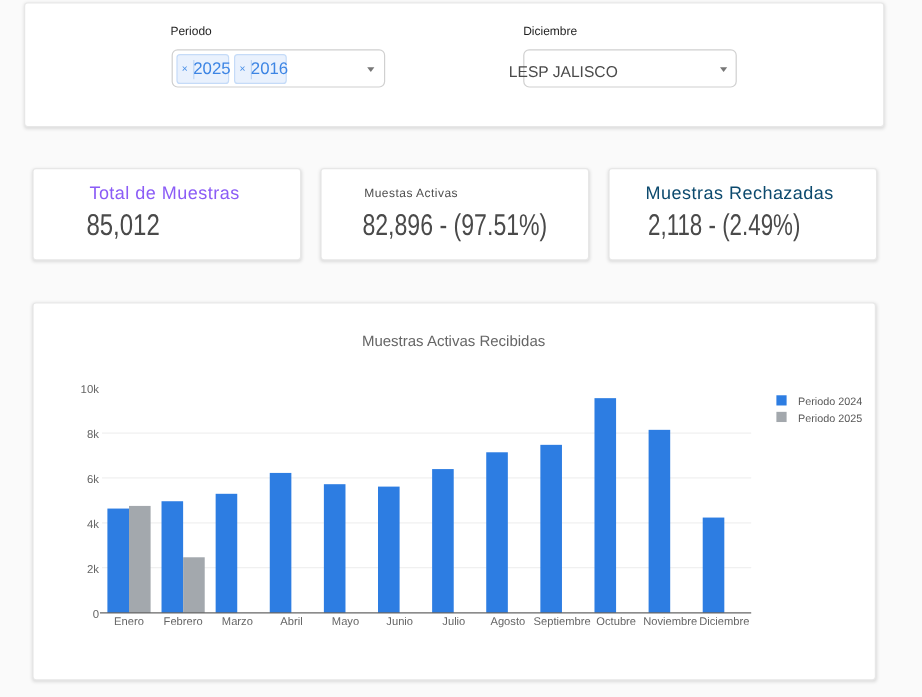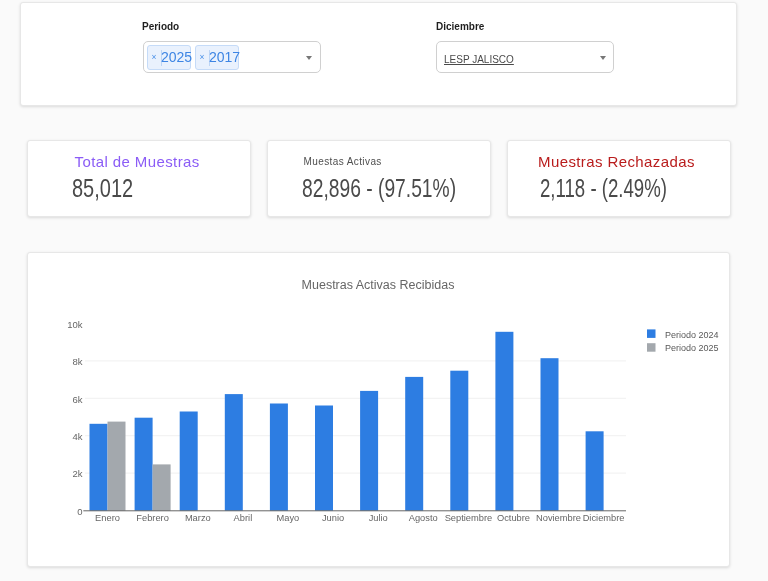--- a/index.html
+++ b/index.html
@@ -1,18 +1,18 @@
 <!DOCTYPE html>
 <html><head>
 <meta charset="utf-8">
 <style>
   html,body{margin:0;padding:0;}
   body{width:768px;height:581px;background:#fafafa;font-family:"Liberation Sans",sans-serif;position:relative;overflow:hidden;}
   .card{position:absolute;background:#fff;border-radius:3px;border:1px solid #e7e7e7;box-shadow:0 1px 3px rgba(0,0,0,0.13);box-sizing:border-box;}
-  .lbl{position:absolute;font-size:10px;font-weight:bold;color:#1f1f1f;line-height:12px;}
+  .lbl{position:absolute;font-size:10px;font-weight:normal;color:#1f1f1f;line-height:12px;}
   .selbox{position:absolute;background:#fff;border:1px solid #d0d0d0;border-radius:5px;box-sizing:border-box;}
   .chip{position:absolute;background:#e9f1fd;border:1px solid #c5dbf8;border-radius:3px;box-sizing:border-box;height:25px;width:44px;}
   .chip .x{position:absolute;left:0;top:0;width:12px;height:23px;text-align:center;color:#4a90e8;font-size:8.5px;line-height:23px;}
   .chip .sep{position:absolute;left:12.5px;top:3.5px;bottom:3.5px;width:1px;background:#bcd5f6;}
   .chip .yr{position:absolute;left:13px;top:0;right:0;text-align:center;color:#3d85e4;font-size:14px;line-height:23px;}
   .caret{position:absolute;width:0;height:0;border-left:3.5px solid transparent;border-right:3.5px solid transparent;border-top:4.5px solid #777;}
   .t{position:absolute;white-space:pre;}
 </style>
 </head>
 <body>
@@ -21,39 +21,39 @@
 <div class="lbl" style="left:142px;top:21px;">Periodo</div>
 <div class="selbox" style="left:143px;top:41px;width:178px;height:32px;"></div>
 <div class="chip" style="left:147px;top:45px;">
   <span class="x">×</span>
     <span class="sep"></span>
     <span class="yr">2025</span>
 </div>
 <div class="chip" style="left:195px;top:45px;">
   <span class="x">×</span>
     <span class="sep"></span>
-    <span class="yr">2017</span>
+    <span class="yr">2016</span>
 </div>
 <div class="caret" style="left:306px;top:56px;"></div>
 
 <div class="lbl" style="left:436px;top:21px;">Diciembre</div>
 <div class="selbox" style="left:436px;top:41px;width:178px;height:32px;"></div>
-<div class="t" style="left:444px;top:54px;font-size:10px;line-height:11px;color:#4a4a4a;text-decoration:underline;">LESP JALISCO</div>
+<div class="t" style="left:424px;top:54px;font-size:13px;line-height:11px;color:#4a4a4a;">LESP JALISCO</div>
 <div class="caret" style="left:600px;top:56px;"></div>
 
 <div class="card" style="left:27px;top:140px;width:224px;height:77px;"></div>
 <div class="t" style="left:74.5px;top:154.3px;font-size:15px;line-height:15px;letter-spacing:0.4px;color:#8b5cf6;">Total de Muestras</div>
 <div class="t" style="left:72px;top:176px;font-size:25px;line-height:25px;color:#4a4a4a;transform:scaleX(0.80);transform-origin:left top;">85,012</div>
 
 <div class="card" style="left:267px;top:140px;width:224px;height:77px;"></div>
 <div class="t" style="left:303.5px;top:154.3px;font-size:10px;line-height:15px;letter-spacing:0.4px;color:#4f4f4f;">Muestas Activas</div>
 <div class="t" style="left:301.5px;top:176px;font-size:25px;line-height:25px;color:#4a4a4a;transform:scaleX(0.77);transform-origin:left top;">82,896 - (97.51%)</div>
 
 <div class="card" style="left:507px;top:140px;width:224px;height:77px;"></div>
-<div class="t" style="left:538px;top:154.3px;font-size:15px;line-height:15px;letter-spacing:0.4px;color:#b91c1c;">Muestras Rechazadas</div>
+<div class="t" style="left:538px;top:154.3px;font-size:15px;line-height:15px;letter-spacing:0.4px;color:#0c4a6e;">Muestras Rechazadas</div>
 <div class="t" style="left:539.5px;top:176px;font-size:25px;line-height:25px;color:#4a4a4a;transform:scaleX(0.745);transform-origin:left top;">2,118 - (2.49%)</div>
 
 <div class="card" style="left:27px;top:252px;width:703px;height:315px;"></div>
 <svg style="position:absolute;left:27px;top:252px;" width="703" height="315" viewBox="0 0 703 315">
 
   <text x="351" y="36.5" text-anchor="middle" font-size="12.5" fill="#666">Muestras Activas Recibidas</text>
 
   <g stroke="#f0f0f0" stroke-width="1">
 
     <line x1="58" y1="108.9" x2="599" y2="108.9"></line>

